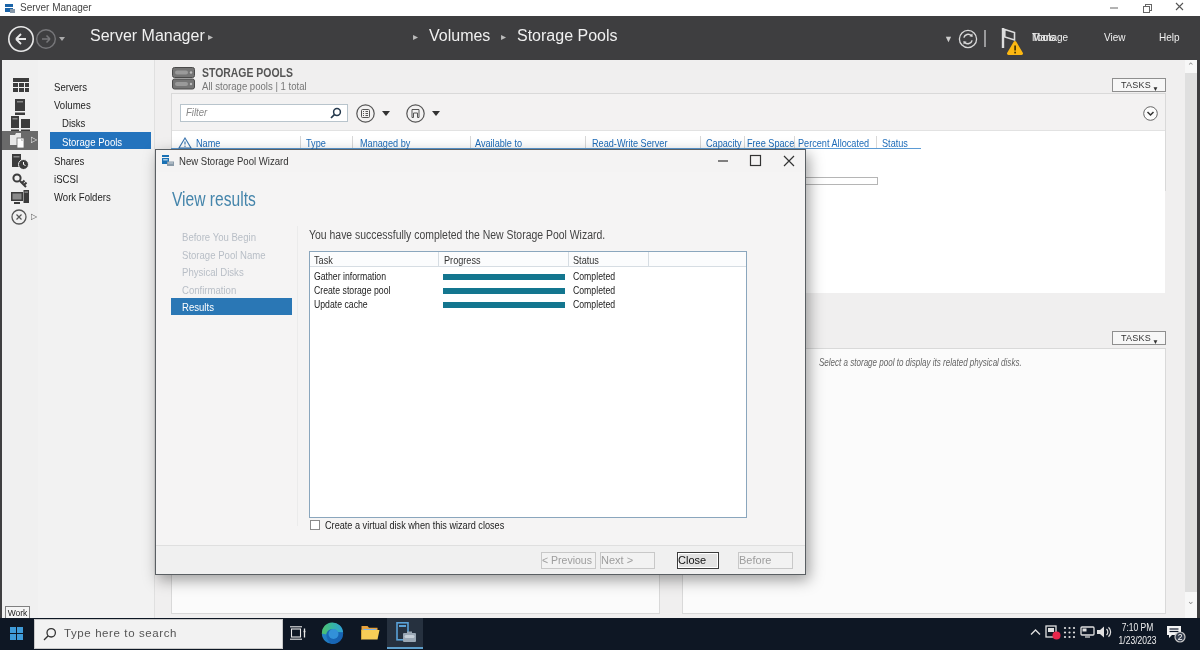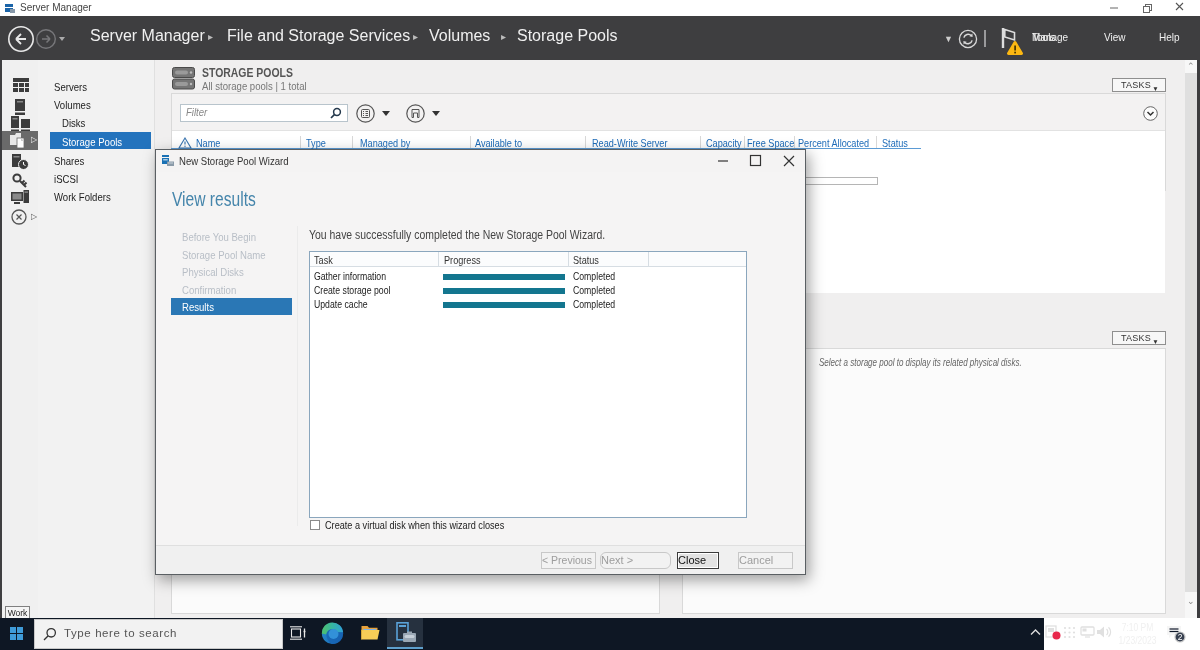--- a/index.html
+++ b/index.html
@@ -50,21 +50,20 @@
 
     <svg class="abs" style="left:7px;top:8px" width="62" height="30" viewBox="0 0 62 30">
       <circle cx="14" cy="15" r="12.2" fill="none" stroke="#e8e8e8" stroke-width="1.6"></circle>
       <path d="M9 15 L19 15 M9 15 L14 10 M9 15 L14 20" stroke="#e8e8e8" stroke-width="1.8" fill="none"></path>
       <circle cx="39" cy="15" r="9.3" fill="none" stroke="#77777a" stroke-width="1.4"></circle>
       <path d="M35 15 L43 15 M43 15 L39.5 11.5 M43 15 L39.5 18.5" stroke="#77777a" stroke-width="1.5" fill="none"></path>
       <path d="M52 13 L58 13 L55 17 Z" fill="#aaaaab"></path>
     </svg>
     <div class="abs crumb" style="left:90px;top:11px;">Server Manager</div>
     <div class="abs crumbsep" style="left:208px;top:15px;">▸</div>
-    <div class="abs crumb" style="left:227px;top:11px;">File and Storage Services</div>
     <div class="abs crumbsep" style="left:413px;top:15px;">▸</div>
     <div class="abs crumb" style="left:429px;top:11px;">Volumes</div>
     <div class="abs crumbsep" style="left:501px;top:15px;">▸</div>
     <div class="abs crumb" style="left:517px;top:11px;">Storage Pools</div>
 
     <div class="abs" style="left:944px;top:18px;color:#cccccc;font-size:9px;">▼</div>
     <svg class="abs" style="left:958px;top:13px" width="20" height="20" viewBox="0 0 20 20">
       <circle cx="10" cy="10" r="8.6" fill="none" stroke="#d8d8d8" stroke-width="1.3"></circle>
       <path d="M5.9 8.6 a4.3 4.3 0 0 1 7.3 -2.0" fill="none" stroke="#d8d8d8" stroke-width="1.5"></path>
       <path d="M14.4 4.6 L14.6 8.0 L11.4 7.2 Z" fill="#d8d8d8"></path>
@@ -285,27 +284,27 @@
     <div class="abs" style="left:287px;top:152.0px;width:122px;height:5.5px;background:#13768f;"></div>
     <div class="abs c87" style="left:417px;top:121px;font-size:10px;color:#222;">Completed</div>
     <div class="abs c87" style="left:417px;top:135px;font-size:10px;color:#222;">Completed</div>
     <div class="abs c87" style="left:417px;top:149px;font-size:10px;color:#222;">Completed</div>
 
     <div class="abs" style="left:154px;top:370px;width:10px;height:10px;background:#ffffff;border:1px solid #8a8a8a;"></div>
     <div class="abs c87" style="left:169px;top:369px;font-size:10.5px;color:#222;">Create a virtual disk when this wizard closes</div>
 
     <div class="abs" style="left:0;top:395px;width:649px;height:29px;background:#f0f0f0;border-top:1px solid #dfdfdf;"></div>
     <div class="abs wbtn" style="left:385px;top:402px;width:55px;font-size:10.5px;">&lt; Previous</div>
-    <div class="abs wbtn" style="left:444px;top:402px;width:71px;border-radius:6px;">Next &gt;</div>
+    <div class="abs wbtn" style="left:444px;top:402px;width:55px;">Next &gt;</div>
     <div class="abs wbtn wbtn-active" style="left:521px;top:402px;width:42px;">Close</div>
-    <div class="abs wbtn" style="left:582px;top:402px;width:55px;">Cancel</div>
+    <div class="abs wbtn" style="left:582px;top:402px;width:55px;">Before</div>
   </div>
 
   <div id="tooltip" class="abs" style="left:5px;top:606px;width:25px;height:13px;background:#f5f5f5;border:1px solid #808080;font-size:8.5px;color:#222;text-align:center;line-height:12px;">Work</div>
-  <div id="taskbar" class="abs" style="left:0;top:618px;width:1044px;height:32px;background:#0e1724;">
+  <div id="taskbar" class="abs" style="left:0;top:618px;width:1200px;height:32px;background:#0e1724;">
 
     <svg class="abs" style="left:10px;top:9px" width="13" height="13" viewBox="0 0 13 13">
       <rect x="0" y="0" width="6" height="6" fill="#3f9bd8"></rect>
       <rect x="7" y="0" width="6" height="6" fill="#3f9bd8"></rect>
       <rect x="0" y="7" width="6" height="6" fill="#3f9bd8"></rect>
       <rect x="7" y="7" width="6" height="6" fill="#3f9bd8"></rect>
     </svg>
 
     <div class="abs" style="left:34px;top:1px;width:249px;height:30px;background:#f2f2f2;border:1px solid #c8c8c8;"></div>
     <svg class="abs" style="left:43px;top:9px" width="14" height="14" viewBox="0 0 14 14">

